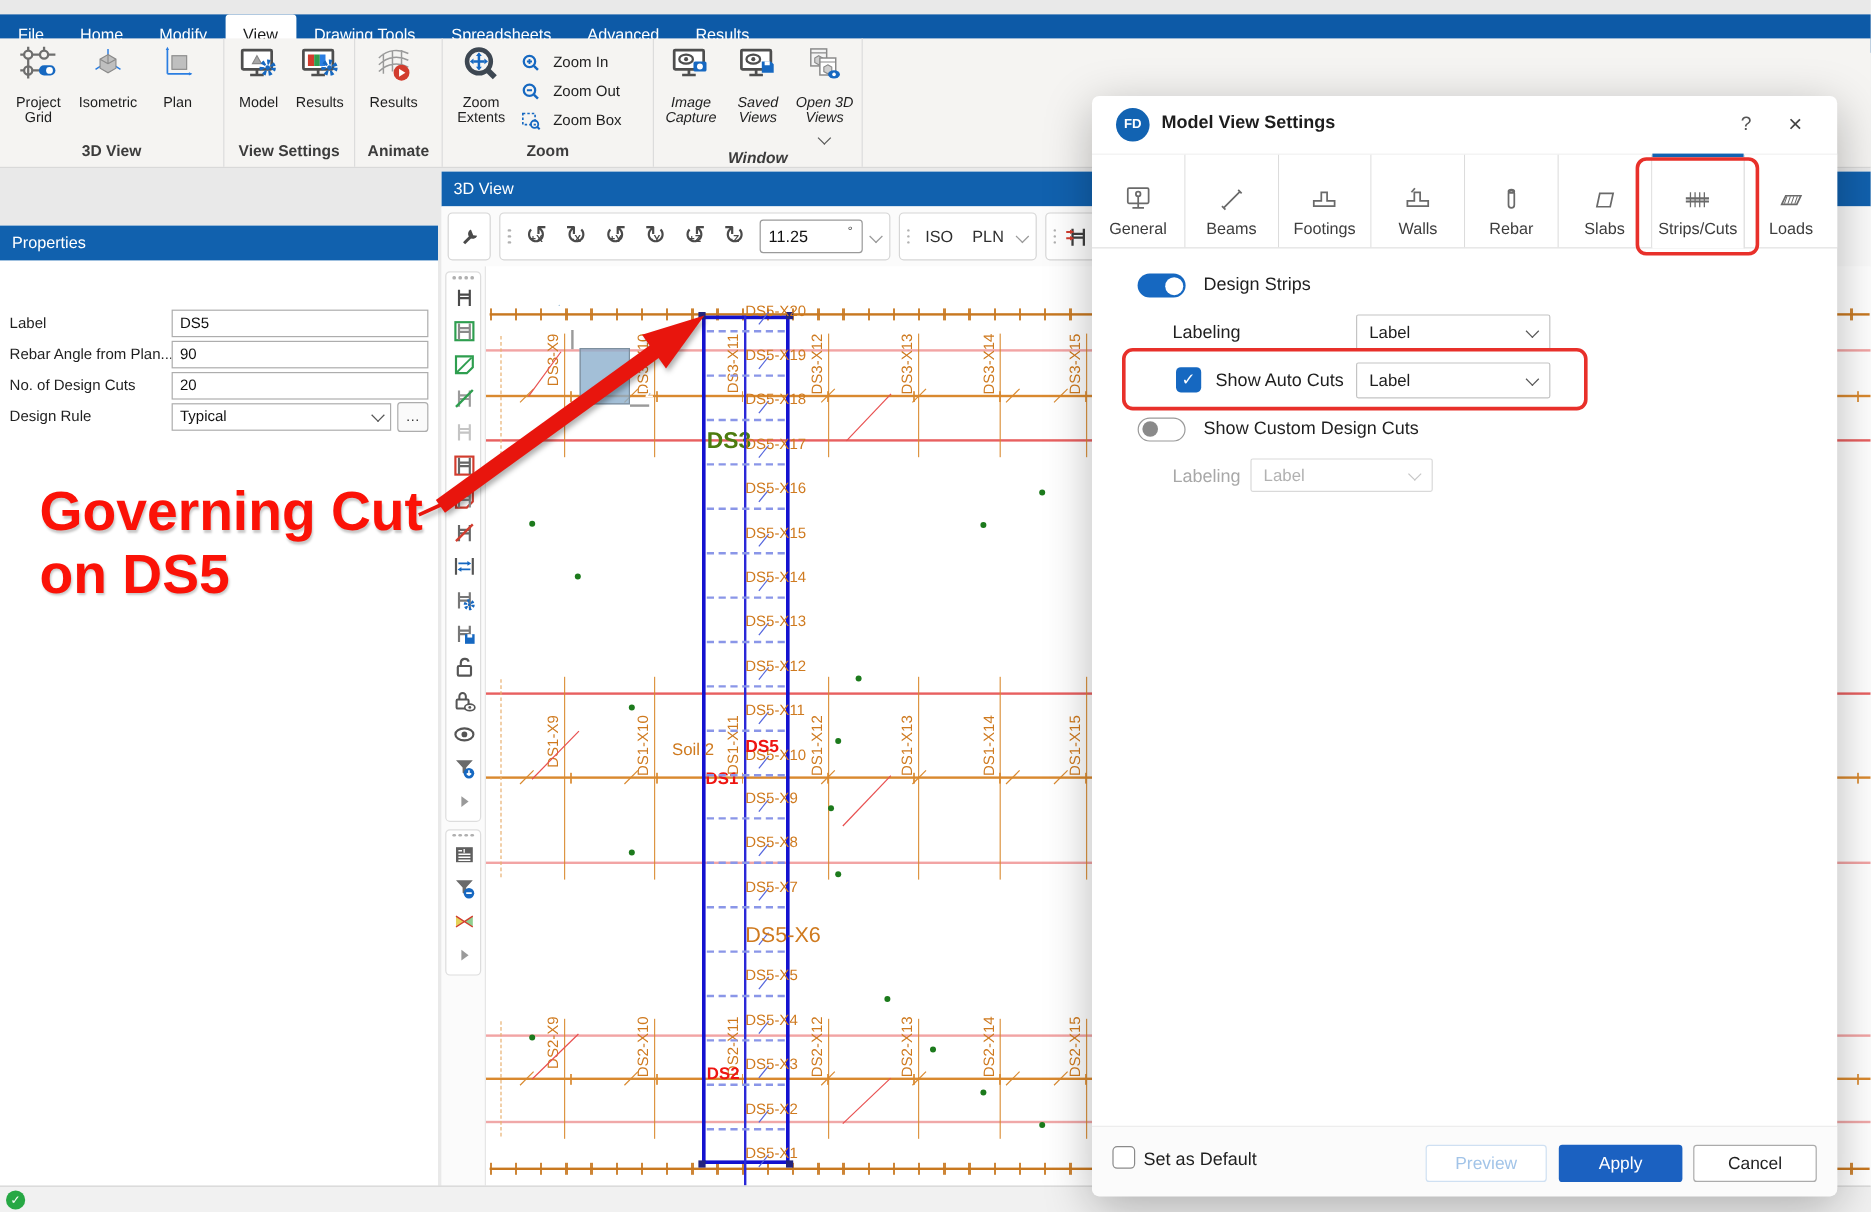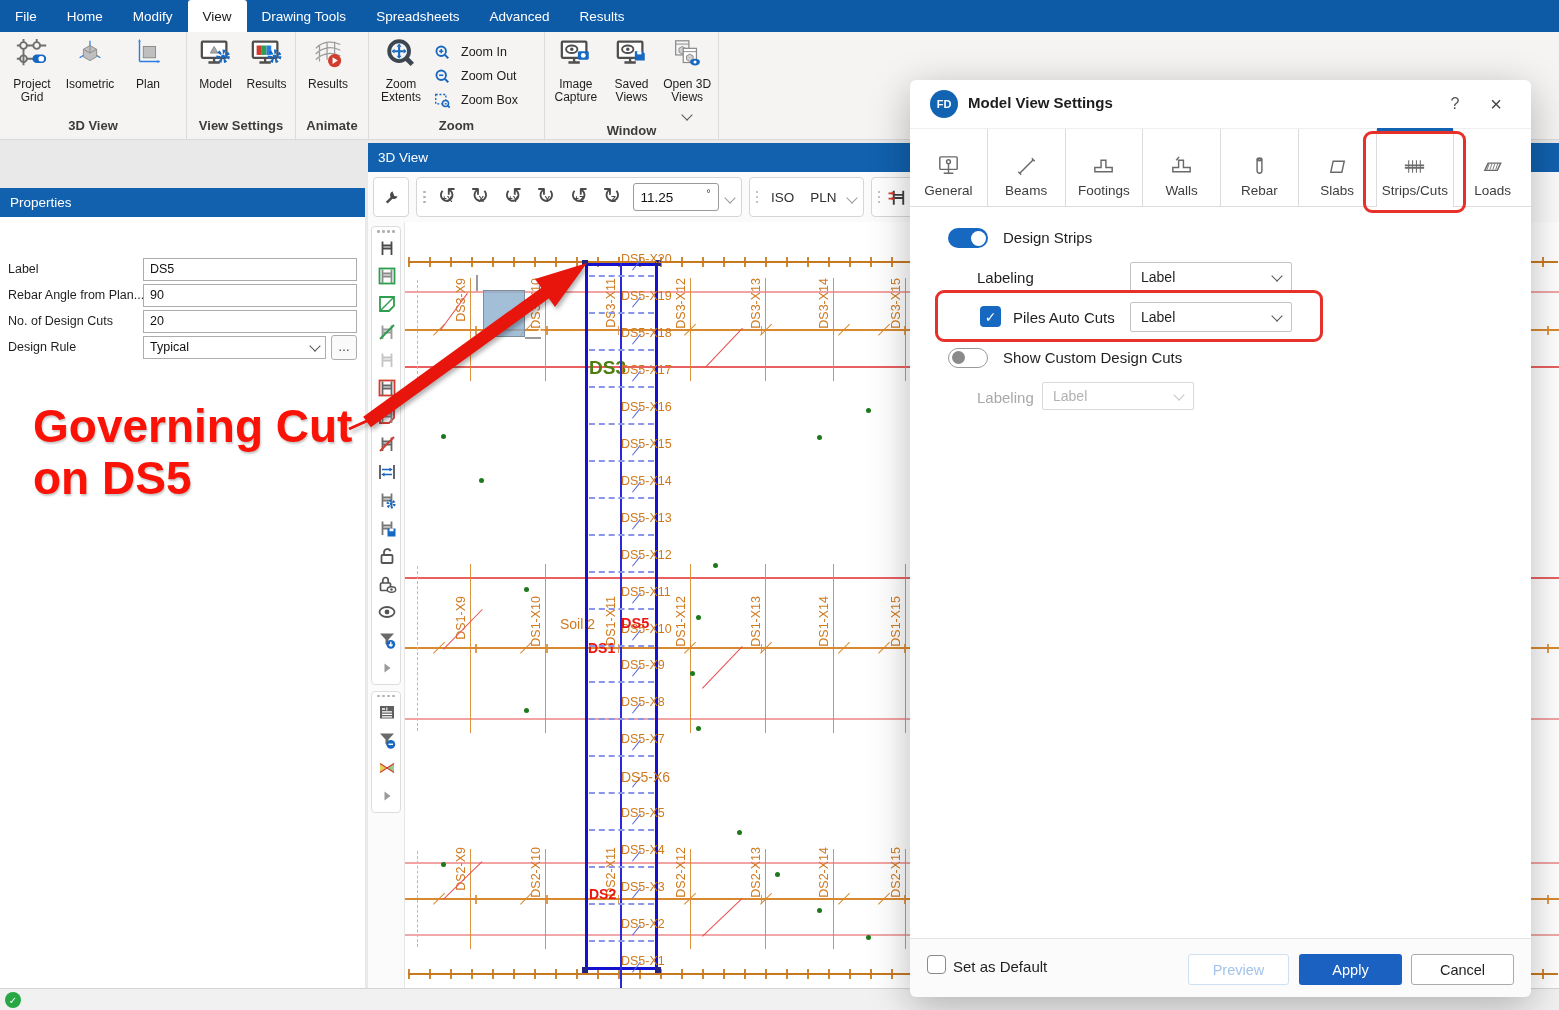--- a/index.html
+++ b/index.html
@@ -1,19 +1,19 @@
 <!DOCTYPE html>
 <html><head>
 <meta charset="utf-8">
 <style>
   html,body{margin:0;padding:0;}
   body{width:1559px;height:1010px;position:relative;overflow:hidden;background:#e9e9e9;
        font-family:"Liberation Sans","DejaVu Sans",sans-serif;-webkit-font-smoothing:antialiased;}
   
-  #tabbar{position:absolute;left:0;top:0;right:0;height:32px;background:#0d5aa7;display:flex;align-items:stretch;}
+  #tabbar{position:absolute;left:0;top:12px;right:0;height:32px;background:#0d5aa7;display:flex;align-items:stretch;}
   .tab{padding:0 15px;display:flex;align-items:center;font-size:13.5px;color:#fff;cursor:default;}
   .tab.active{background:#fff;color:#1a1a1a;border-radius:3px 3px 0 0;}
   
   #ribbon{position:absolute;left:0;top:32px;right:0;height:108px;background:#f5f4f2;border-bottom:1px solid #d9d9d9;display:flex;box-sizing:border-box;}
   .rgroup{position:relative;border-right:1px solid #dcdcdc;display:flex;flex-direction:column;flex:none;box-sizing:border-box;}
   .ritems{flex:1;display:flex;align-items:flex-start;padding:5px 3px 0;}
   .rbig{width:56px;display:flex;flex-direction:column;align-items:center;margin:0 1px;}
   .rbig svg{width:34px;height:34px;}
   .rlabel{font-size:12px;color:#1e1e1e;text-align:center;line-height:13px;margin-top:3px;}
   .rsmallcol{display:flex;flex-direction:column;margin-left:4px;padding-top:3px;}
@@ -221,21 +221,21 @@
                 <circle cx="13.5" cy="13.5" r="3.6" stroke="#1668c1" stroke-width="1.8"></circle>
                 <path d="M16 16l2.5 2.5" stroke="#1668c1" stroke-width="2"></path>
               </svg>
             </span>
             <span>Zoom Box</span>
           </div>
         </div>
       </div>
       <div class="glabel">Zoom</div>
     </div>
-    <div class="rgroup" style="width: 174px;">
+    <div class="rgroup" style="width: 174px; font-style: italic;">
       <div class="ritems">
         <div class="rbig">
           <span><svg viewBox="0 0 36 36" fill="none">
               <rect x="3" y="5" width="26" height="17" rx="1" fill="#fff" stroke="#4e4e4e" stroke-width="2.4"></rect>
               <path d="M16 22v4M10 27h12" stroke="#4e4e4e" stroke-width="2.4"></path>
               <ellipse cx="13.5" cy="13" rx="6" ry="4" stroke="#4e4e4e" stroke-width="2"></ellipse>
               <circle cx="13.5" cy="13" r="1.8" fill="#4e4e4e"></circle>
               <rect x="20" y="15" width="11.5" height="9" rx="1.5" fill="#1668c1"></rect>
               <circle cx="25.7" cy="19.5" r="2.6" fill="#fff"></circle>
             </svg></span>
@@ -708,21 +708,21 @@
       <div style="position: absolute; left: 227px; top: 454.45px; width: 12.8062px; height: 0px; border-top: 1.4px solid rgb(85, 102, 221); transform-origin: 0px 0px; transform: rotate(-0.896055rad);"></div>
       <div style="position: absolute; left: 216px; top: 436.45px; width: 80px; height: 16px; color: rgb(207, 122, 31); font-size: 12.5px;">DS5-X9</div>
       <div style="position: absolute; left: 184px; top: 496.4px; width: 65px; height: 0px; border-top: 2px dashed rgb(138, 150, 232);"></div>
       <div style="position: absolute; left: 227px; top: 491.4px; width: 12.8062px; height: 0px; border-top: 1.4px solid rgb(85, 102, 221); transform-origin: 0px 0px; transform: rotate(-0.896055rad);"></div>
       <div style="position: absolute; left: 216px; top: 473.4px; width: 80px; height: 16px; color: rgb(207, 122, 31); font-size: 12.5px;">DS5-X8</div>
       <div style="position: absolute; left: 184px; top: 533.35px; width: 65px; height: 0px; border-top: 2px dashed rgb(138, 150, 232);"></div>
       <div style="position: absolute; left: 227px; top: 528.35px; width: 12.8062px; height: 0px; border-top: 1.4px solid rgb(85, 102, 221); transform-origin: 0px 0px; transform: rotate(-0.896055rad);"></div>
       <div style="position: absolute; left: 216px; top: 510.35px; width: 80px; height: 16px; color: rgb(207, 122, 31); font-size: 12.5px;">DS5-X7</div>
       <div style="position: absolute; left: 184px; top: 570.3px; width: 65px; height: 0px; border-top: 2px dashed rgb(138, 150, 232);"></div>
       <div style="position: absolute; left: 227px; top: 565.3px; width: 12.8062px; height: 0px; border-top: 1.4px solid rgb(85, 102, 221); transform-origin: 0px 0px; transform: rotate(-0.896055rad);"></div>
-      <div style="position: absolute; left: 216px; top: 547.3px; width: 80px; height: 16px; color: rgb(207, 122, 31); font-size: 14px;">DS5-X6</div>
+      <div style="position: absolute; left: 216px; top: 547.3px; width: 80px; height: 16px; color: rgb(207, 122, 31); font-size: 18px;">DS5-X6</div>
       <div style="position: absolute; left: 184px; top: 607.25px; width: 65px; height: 0px; border-top: 2px dashed rgb(138, 150, 232);"></div>
       <div style="position: absolute; left: 227px; top: 602.25px; width: 12.8062px; height: 0px; border-top: 1.4px solid rgb(85, 102, 221); transform-origin: 0px 0px; transform: rotate(-0.896055rad);"></div>
       <div style="position: absolute; left: 216px; top: 584.25px; width: 80px; height: 16px; color: rgb(207, 122, 31); font-size: 12.5px;">DS5-X5</div>
       <div style="position: absolute; left: 184px; top: 644.2px; width: 65px; height: 0px; border-top: 2px dashed rgb(138, 150, 232);"></div>
       <div style="position: absolute; left: 227px; top: 639.2px; width: 12.8062px; height: 0px; border-top: 1.4px solid rgb(85, 102, 221); transform-origin: 0px 0px; transform: rotate(-0.896055rad);"></div>
       <div style="position: absolute; left: 216px; top: 621.2px; width: 80px; height: 16px; color: rgb(207, 122, 31); font-size: 12.5px;">DS5-X4</div>
       <div style="position: absolute; left: 184px; top: 681.15px; width: 65px; height: 0px; border-top: 2px dashed rgb(138, 150, 232);"></div>
       <div style="position: absolute; left: 227px; top: 676.15px; width: 12.8062px; height: 0px; border-top: 1.4px solid rgb(85, 102, 221); transform-origin: 0px 0px; transform: rotate(-0.896055rad);"></div>
       <div style="position: absolute; left: 216px; top: 658.15px; width: 80px; height: 16px; color: rgb(207, 122, 31); font-size: 12.5px;">DS5-X3</div>
       <div style="position: absolute; left: 184px; top: 718.1px; width: 65px; height: 0px; border-top: 2px dashed rgb(138, 150, 232);"></div>
@@ -833,21 +833,21 @@
   <div class="dlbl" style="left:93px;top:149px;">Design Strips</div>
 
   <div class="dlbl" style="left:67px;top:189px;">Labeling</div>
   <div class="dd" style="left:220px;top:182px;width:162px;">
     <span>Label</span>
       <span class="chev-dn"></span>
   </div>
 
   <div class="redring" style="left:25px;top:210px;width:382px;height:46px;"></div>
   <div class="cbx" style="left:70px;top:226px;">✓</div>
-  <div class="dlbl" style="left:103px;top:229px;">Piles Auto Cuts</div>
+  <div class="dlbl" style="left:103px;top:229px;">Show Auto Cuts</div>
   <div class="dd" style="left:220px;top:222px;width:162px;">
     <span>Label</span>
       <span class="chev-dn"></span>
   </div>
 
   <div class="tgl off" style="left:38px;top:268px;"></div>
   <div class="dlbl" style="left:93px;top:269px;">Show Custom Design Cuts</div>
 
   <div class="dlbl" style="left:67px;top:309px;color:#a8a8a8;">Labeling</div>
   <div class="dd disabled" style="left:132px;top:302px;width:152px;height:28px;">

